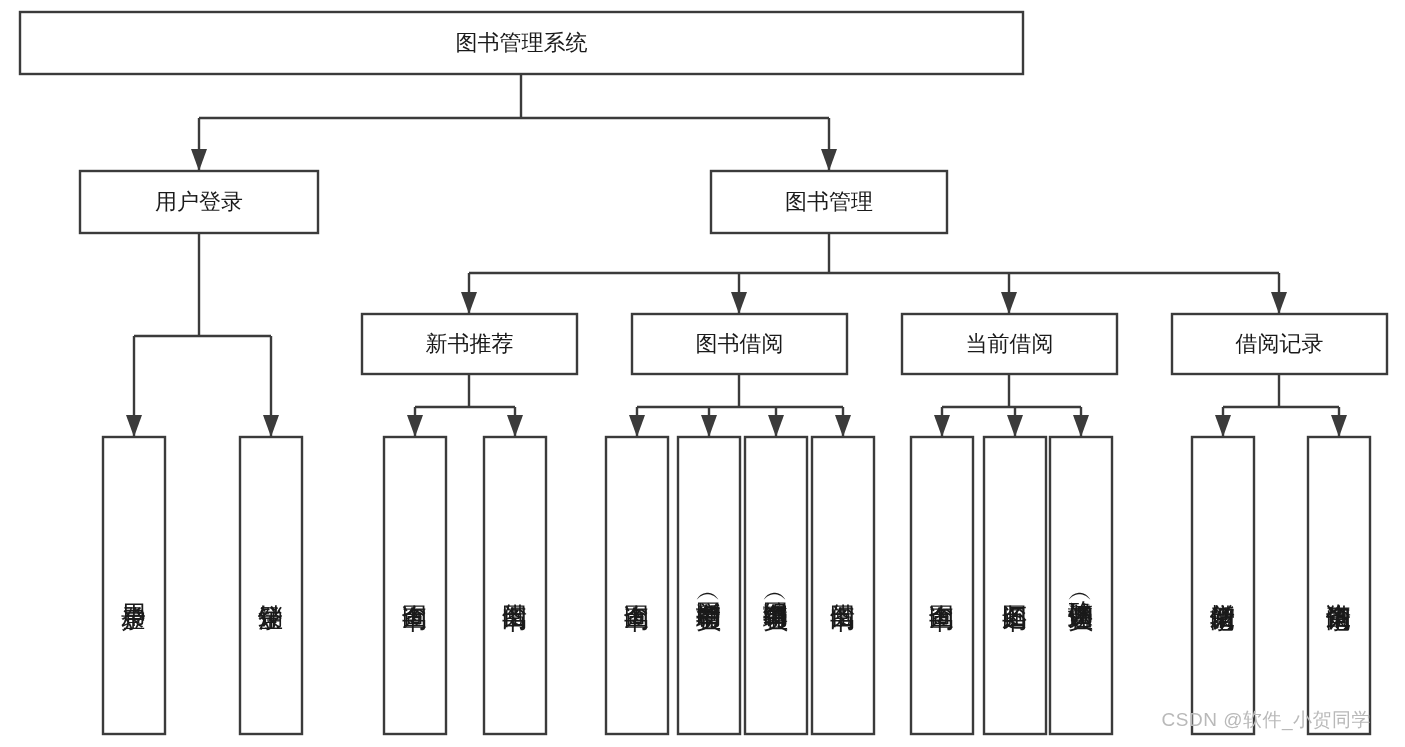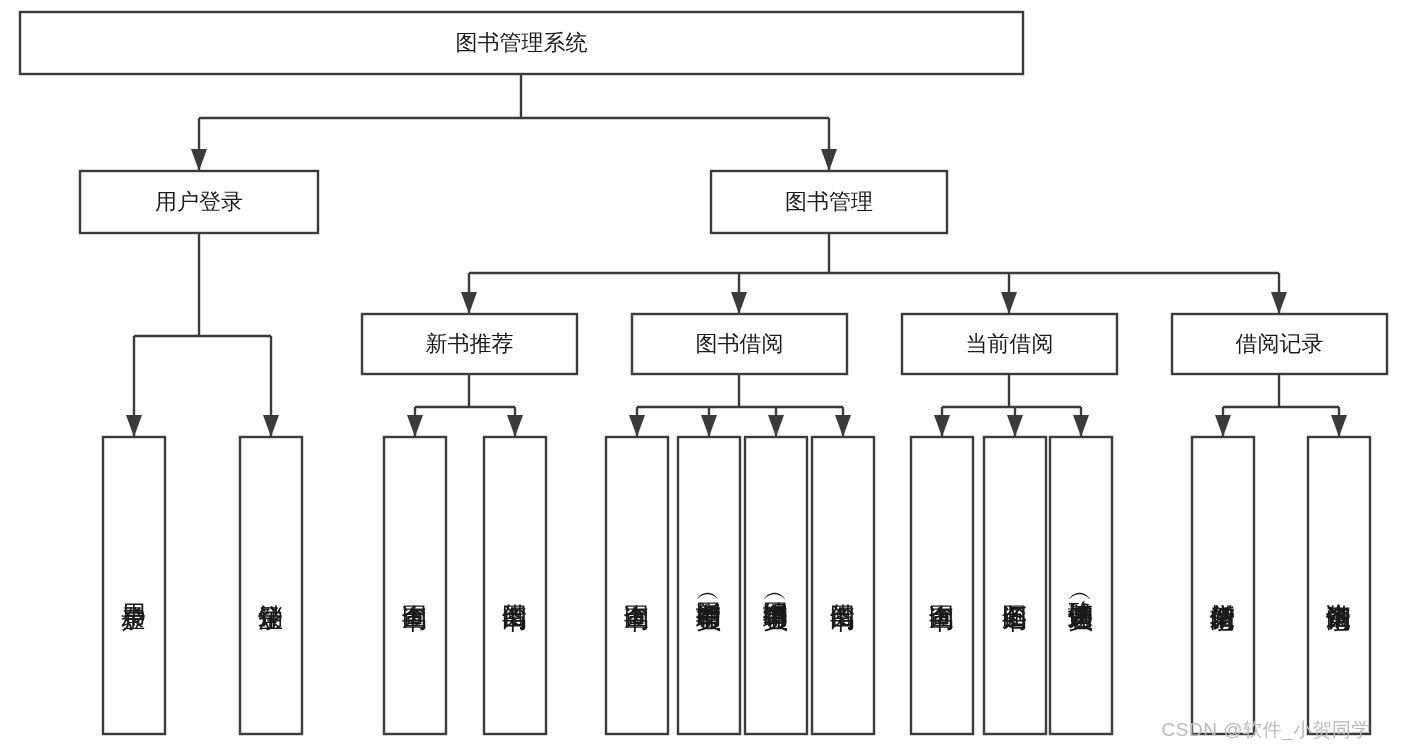--- a/index.html
+++ b/index.html
@@ -60,21 +60,21 @@
     letter-spacing: 1px;
     display: flex;
     align-items: center;
     justify-content: center;
     white-space: nowrap;
     user-select: none;
   }
   .watermark {
     position: absolute;
     right: 8px;
-    bottom: 4px;
+    bottom: 14px;
     font-family: "Liberation Sans", "DejaVu Sans", sans-serif;
     font-size: 19px;
     color: #b9b9b9;
     letter-spacing: 0.5px;
     white-space: nowrap;
   }
 </style>
 </head>
 <body>
 

